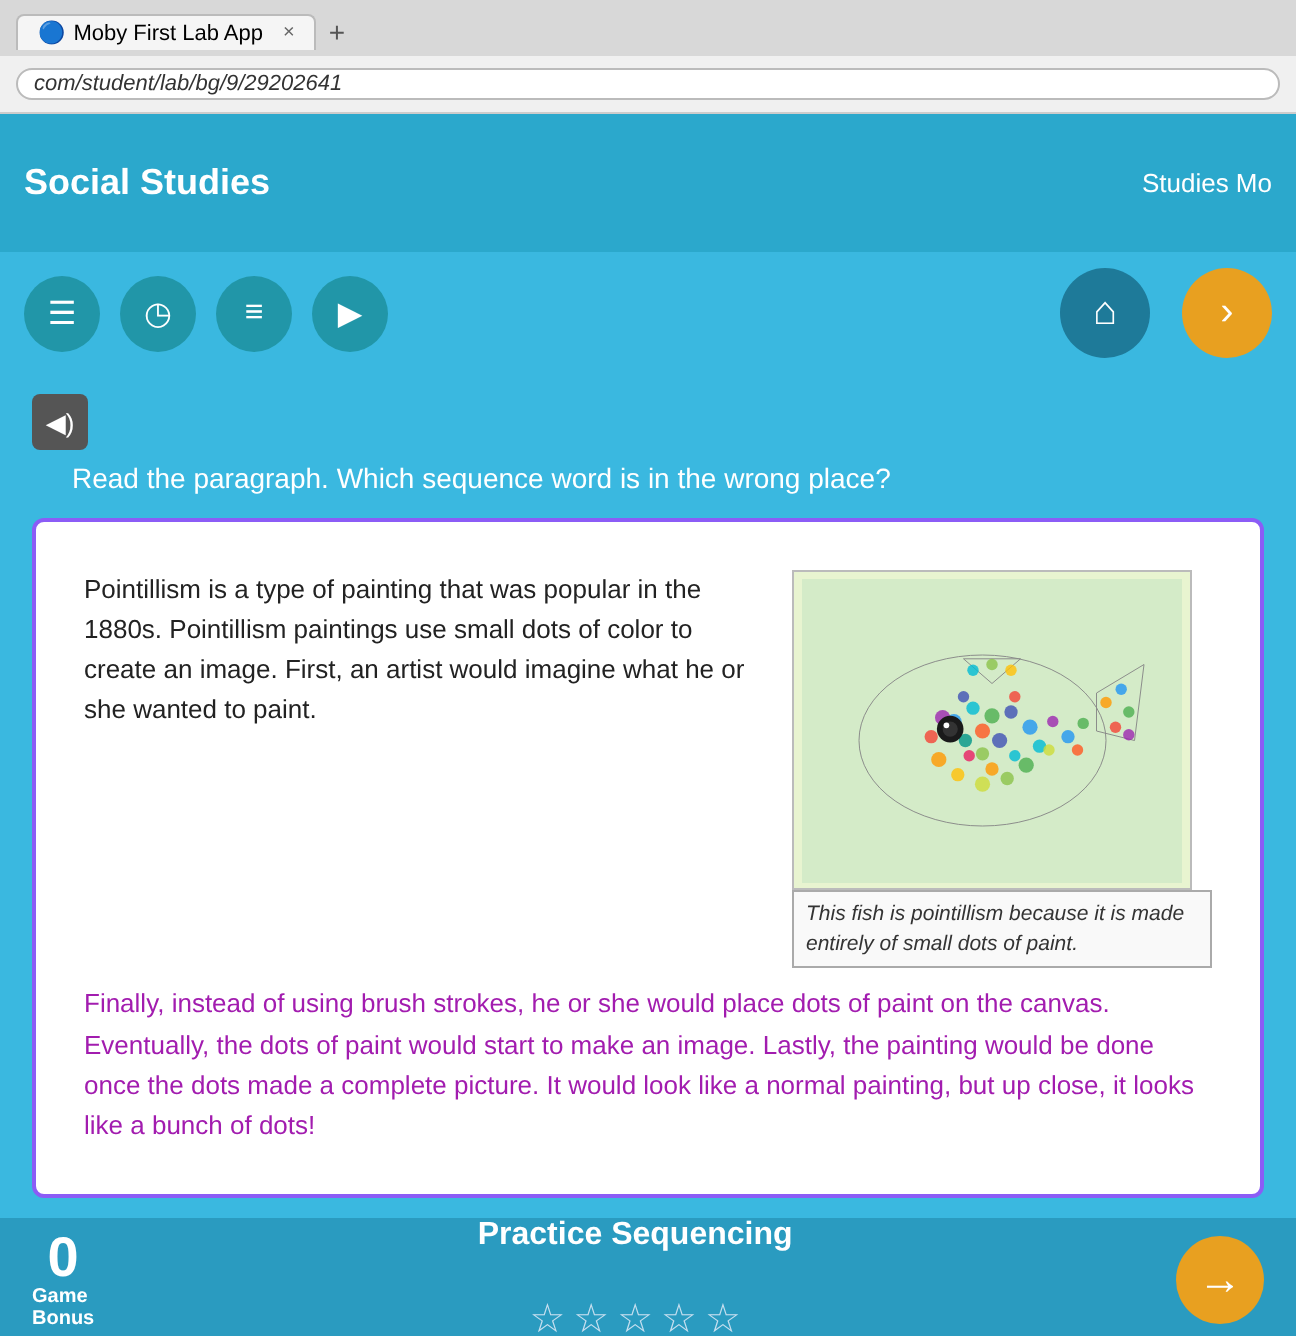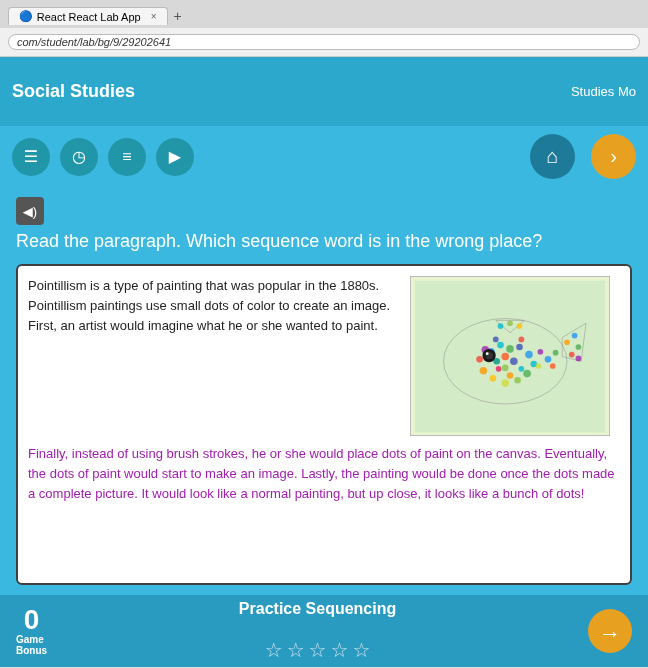--- a/index.html
+++ b/index.html
@@ -173,31 +173,32 @@
       display: flex;
       align-items: center;
       justify-content: center;
       color: white;
       font-size: 13px;
       margin-bottom: 6px;
     }
 
     .question-text {
       color: white;
-      font-size: 18px;
+      font-size: 14px;
       margin-bottom: 12px;
       font-weight: normal;
+      margin-left: 20px;
     }
 
     
     .reading-card {
       background: white;
-      border: 2px solid #404040;
+      border: 2px solid #8b5cf6;
       border-radius: 6px;
-      padding: 10px;
+      padding: 24px;
       flex: 1;
       display: flex;
       flex-direction: column;
       align-items: center;
     }
 
     .card-body {
       display: flex;
       gap: 12px;
     }
@@ -325,21 +326,21 @@
       height: 155px;
     }
   </style>
 </head>
 <body>
 
 <div class="browser-chrome">
   <div class="tab-bar">
     <div class="tab">
       <span style="font-size:11px;">🔵</span>
-      <span>React React Lab App</span>
+      <span>Moby First Lab App</span>
       <span class="tab-close">×</span>
     </div>
     <button class="tab-new">+</button>
   </div>
   <div class="address-bar">
     <input class="address-input" type="text" value="com/student/lab/bg/9/29202641" style="">
   </div>
 </div>
 
 <div class="app-container">
@@ -432,20 +433,21 @@
               <circle cx="100" cy="100" r="3.5" fill="#FF9800" opacity="0.8"></circle>
               <circle cx="85" cy="62" r="3" fill="#3F51B5" opacity="0.8"></circle>
               <circle cx="112" cy="62" r="3" fill="#F44336" opacity="0.8"></circle>
               <circle cx="130" cy="90" r="3" fill="#CDDC39" opacity="0.8"></circle>
               <circle cx="132" cy="75" r="3" fill="#9C27B0" opacity="0.8"></circle>
               <circle cx="140" cy="83" r="3.5" fill="#2196F3" opacity="0.8"></circle>
               <circle cx="145" cy="90" r="3" fill="#FF5722" opacity="0.8"></circle>
               <circle cx="148" cy="76" r="3" fill="#4CAF50" opacity="0.8"></circle>
             </svg>
           </div>
+          <div class="image-caption">This fish is pointillism because it is made entirely of small dots of paint.</div>
         </div>
       </div>
 
       <p class="card-text-full">Finally, instead of using brush strokes, he or she would place dots of paint on the canvas. Eventually, the dots of paint would start to make an image. Lastly, the painting would be done once the dots made a complete picture. It would look like a normal painting, but up close, it looks like a bunch of dots!</p>
     </div>
   </div>
 
   <div class="bottom-bar">
     <div class="game-bonus">
       <span class="bonus-number">0</span>

